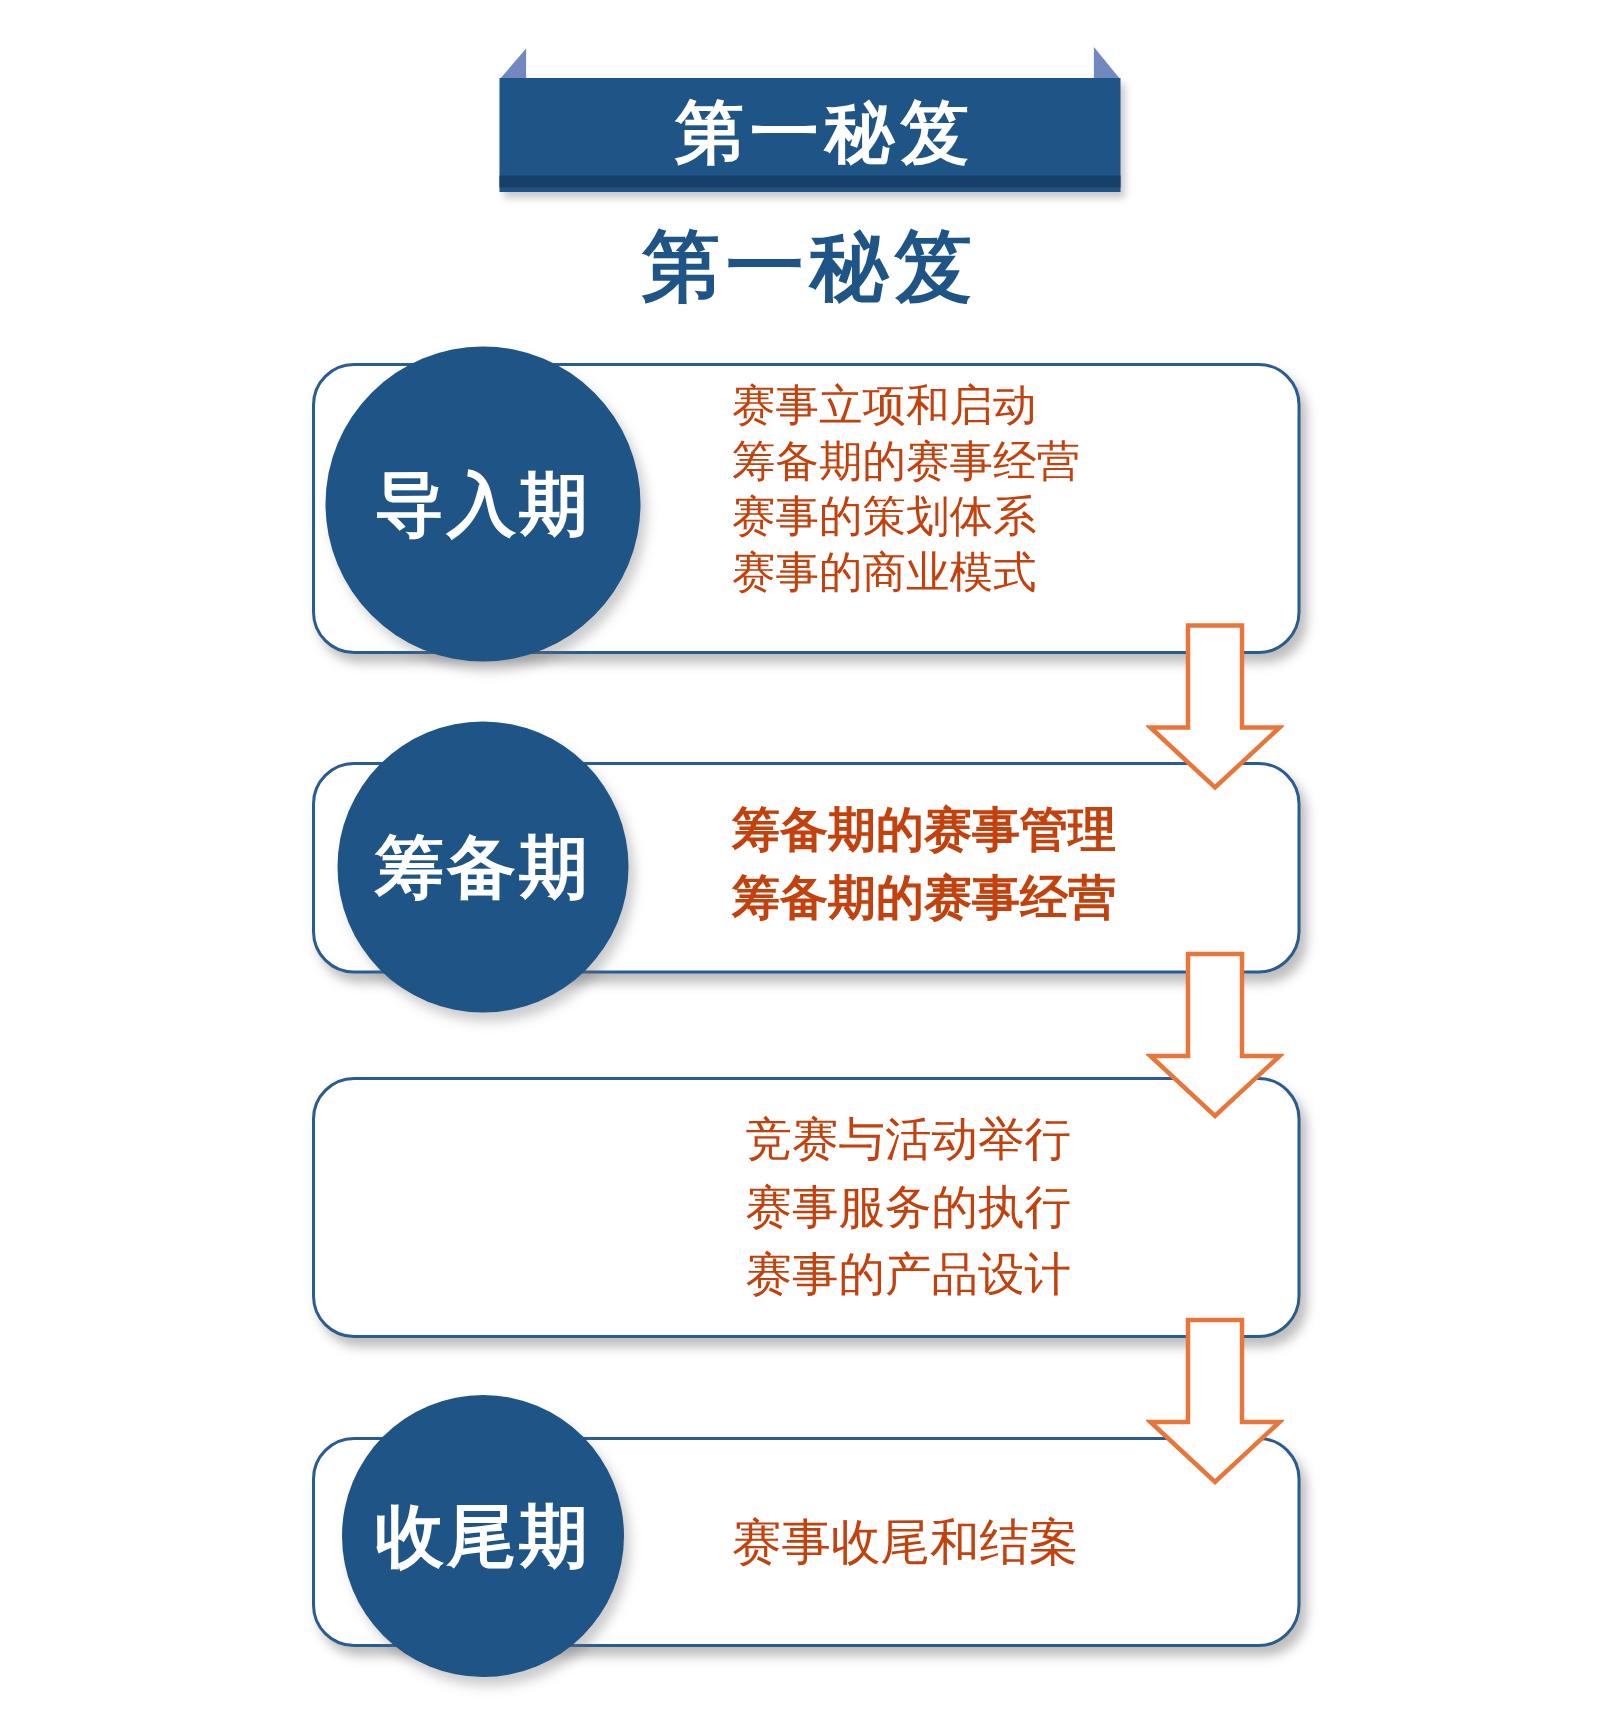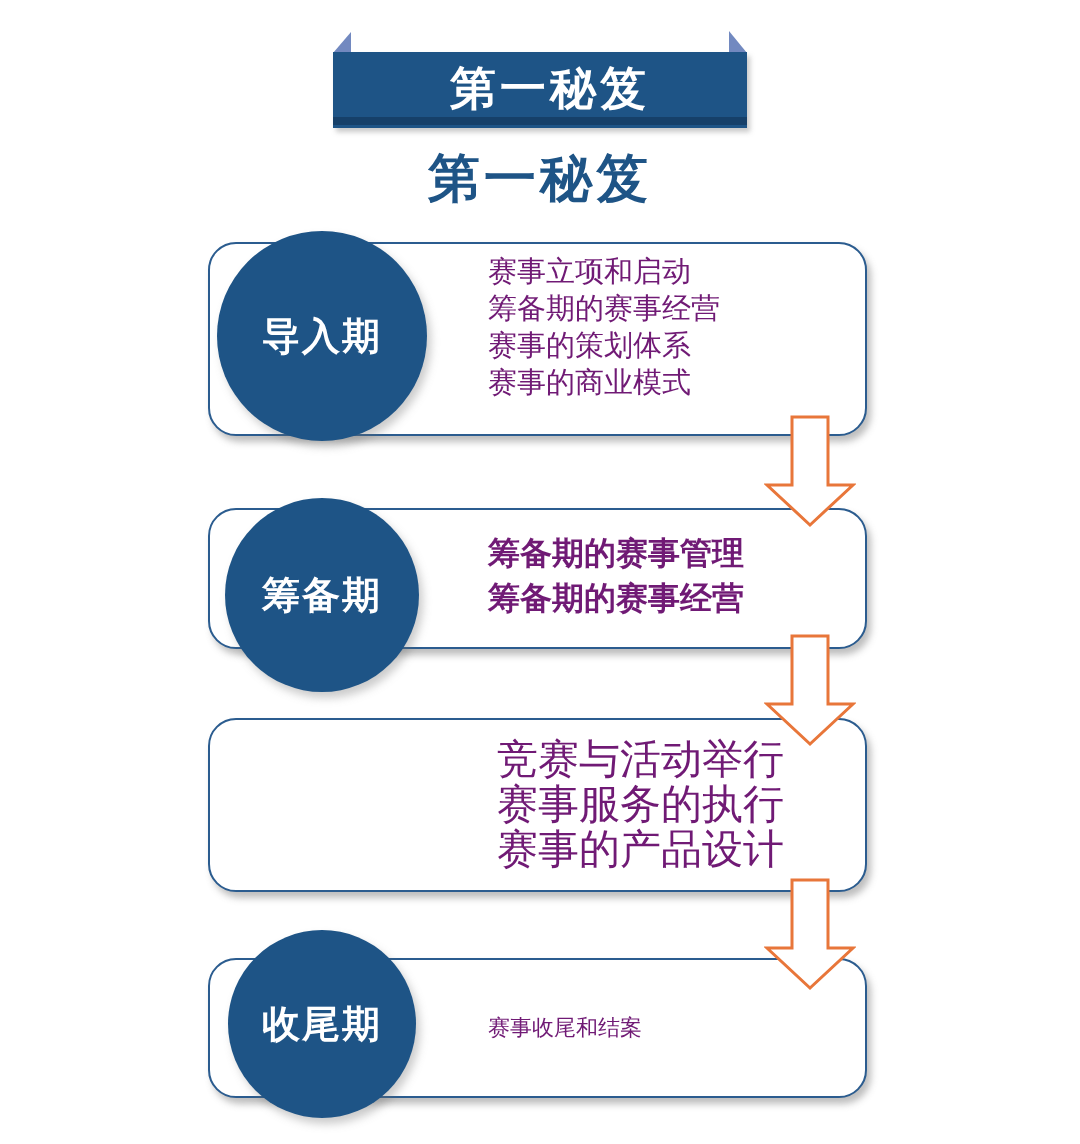--- a/index.html
+++ b/index.html
@@ -50,33 +50,33 @@
   .card4{top:958px;height:136px;}
   
   .circle{
     position:absolute;
     background:#1E5486;border-radius:50%;
     display:flex;align-items:center;justify-content:center;
     box-shadow:4px 6px 8px rgba(110,110,110,.35);
     z-index:2;
   }
   .circle span{
-    color:#ffffff;font-size:38px;font-weight:700;letter-spacing:2px;line-height:1;
+    color:#ffffff;font-size:46px;font-weight:700;letter-spacing:2px;line-height:1;
   }
   .circle1{left:217px;top:231px;width:210px;height:210px;}
-  .circle2{left:225px;top:498px;width:194px;height:194px;}
+  .circle2{left:225px;top:481px;width:194px;height:194px;}
   .circle3{left:218px;top:697px;width:208px;height:208px;}
   .circle4{left:228px;top:930px;width:188px;height:188px;}
   
-  .lines{position:absolute;left:488px;z-index:2;color:#701a75;}
+  .lines{position:absolute;left:488px;z-index:2;color:#c2410c;}
   .lines div{white-space:nowrap;}
   .lines1{top:253px;font-size:29px;line-height:37px;font-weight:500;}
   .lines2{top:531px;font-size:32px;line-height:45px;font-weight:700;}
-  .lines3{top:737px;left:497px;font-size:41px;line-height:45px;font-weight:500;}
-  .lines4{top:1005px;font-size:22px;line-height:45px;font-weight:500;}
+  .lines3{top:737px;left:497px;font-size:31px;line-height:45px;font-weight:500;}
+  .lines4{top:1005px;font-size:33px;line-height:45px;font-weight:500;}
   
   .arrow{position:absolute;left:764px;width:92px;height:113px;z-index:5;}
   .arrow1{top:415px;}
   .arrow2{top:634px;}
   .arrow3{top:878px;}
 </style>
 </head>
 <body>
 
 <div class="stage">

